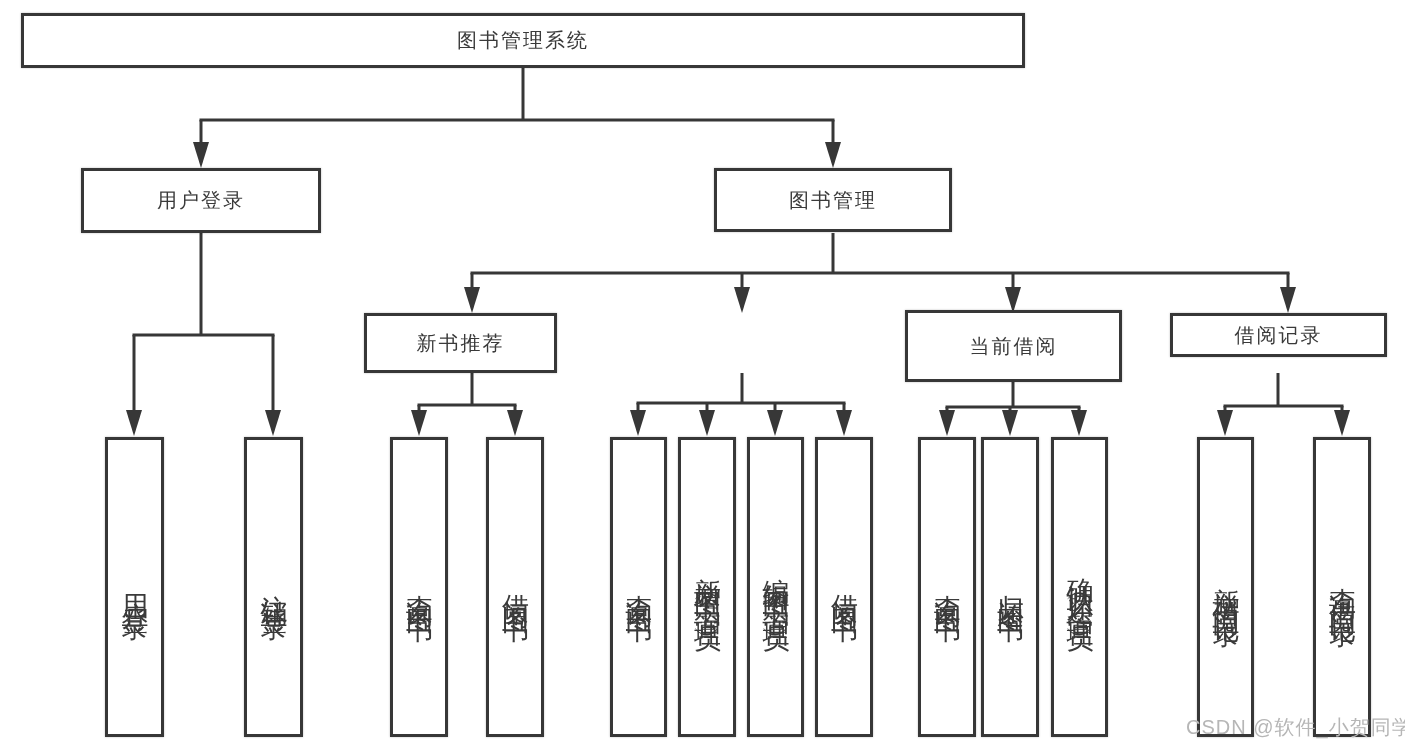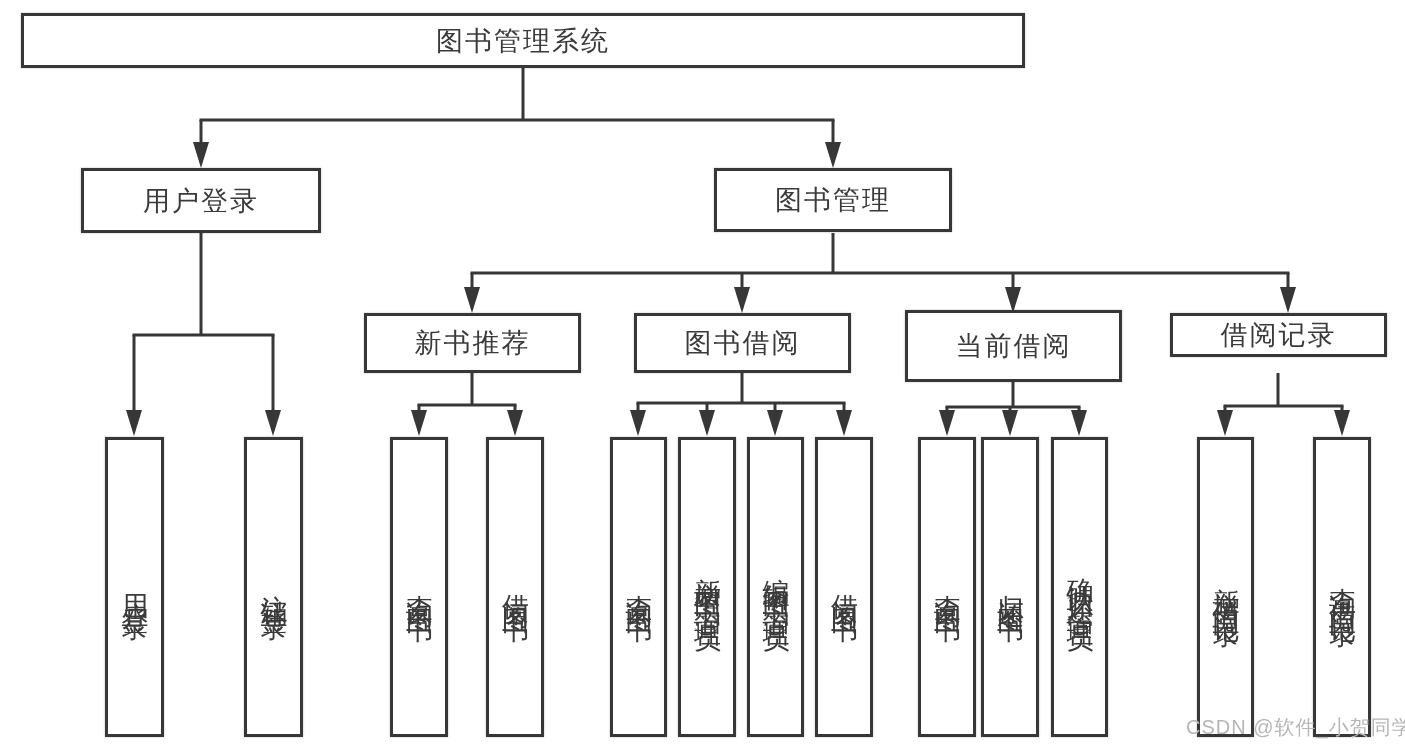--- a/index.html
+++ b/index.html
@@ -7,21 +7,21 @@
     position:relative;width:1405px;height:747px;background:#ffffff;
     font-family:"Liberation Sans","DejaVu Sans",sans-serif;
     color:#3a3a3a;overflow:hidden;
   }
   .wires{position:absolute;left:0;top:0;width:1405px;height:747px;z-index:1;}
   .node{
     position:absolute;box-sizing:border-box;background:#ffffff;
     border:3px solid #373737;display:flex;align-items:center;justify-content:center;
     z-index:2;box-shadow:0 0 2px rgba(0,0,0,0.25);
   }
-  .hlabel{font-size:27px;letter-spacing:2px;white-space:nowrap;color:#3a3a3a;}
+  .hlabel{font-size:20px;letter-spacing:2px;white-space:nowrap;color:#3a3a3a;}
   .leaf span{
     writing-mode:vertical-rl;text-orientation:mixed;
     font-size:27px;letter-spacing:7px;line-height:1;color:#3a3a3a;
   }
   .watermark{
     position:absolute;left:1186px;top:714px;z-index:3;
     font-size:20px;letter-spacing:1px;color:#b6b6b6;white-space:nowrap;
   }
 </style>
 </head>
@@ -102,25 +102,22 @@
     <span class="hlabel">图书管理系统</span>
   </div>
 
   <div class="node" style="left:81px;top:168px;width:240px;height:65px">
     <span class="hlabel">用户登录</span>
   </div>
   <div class="node" style="left:714px;top:168px;width:238px;height:64px">
     <span class="hlabel">图书管理</span>
   </div>
 
-  <div class="node" style="left:364px;top:313px;width:217px;height:60px">
+  <div class="node" style="left:364px;top:313px;width:193px;height:60px">
     <span class="hlabel">新书推荐</span>
-  </div>
-  <div class="node" style="left:634px;top:313px;width:217px;height:60px">
-    <span class="hlabel">图书借阅</span>
   </div>
   <div class="node" style="left:905px;top:310px;width:217px;height:72px">
     <span class="hlabel">当前借阅</span>
   </div>
   <div class="node" style="left:1170px;top:313px;width:217px;height:44px">
     <span class="hlabel">借阅记录</span>
   </div>
 
   <div class="node leaf" style="left:105px;top:437px;width:59px;height:300px">
     <span>用户登录</span>

